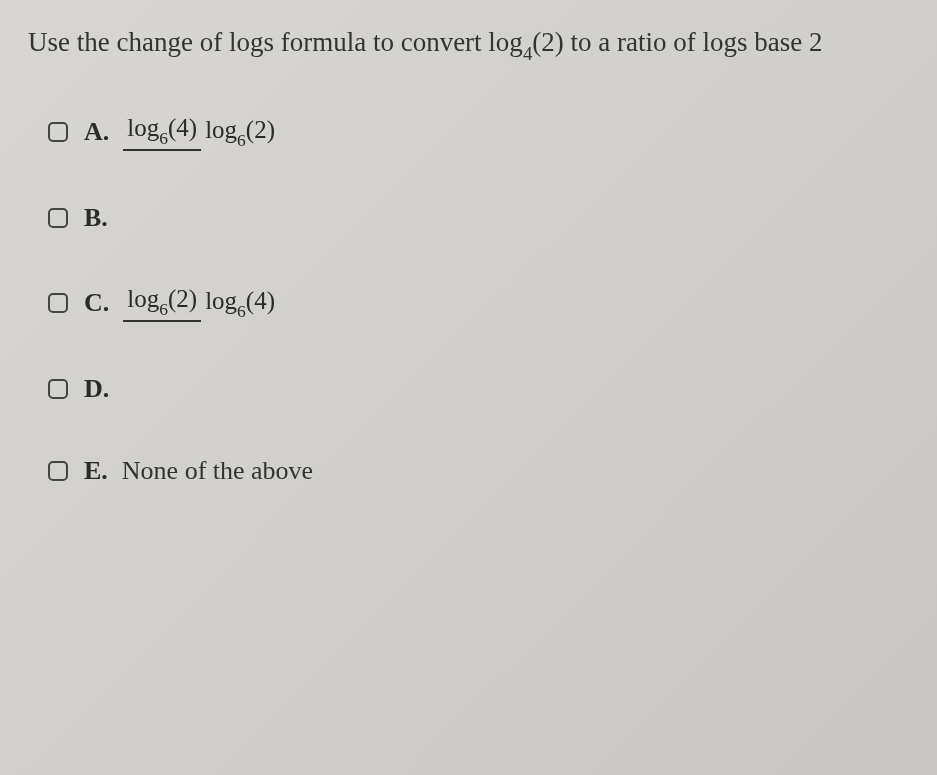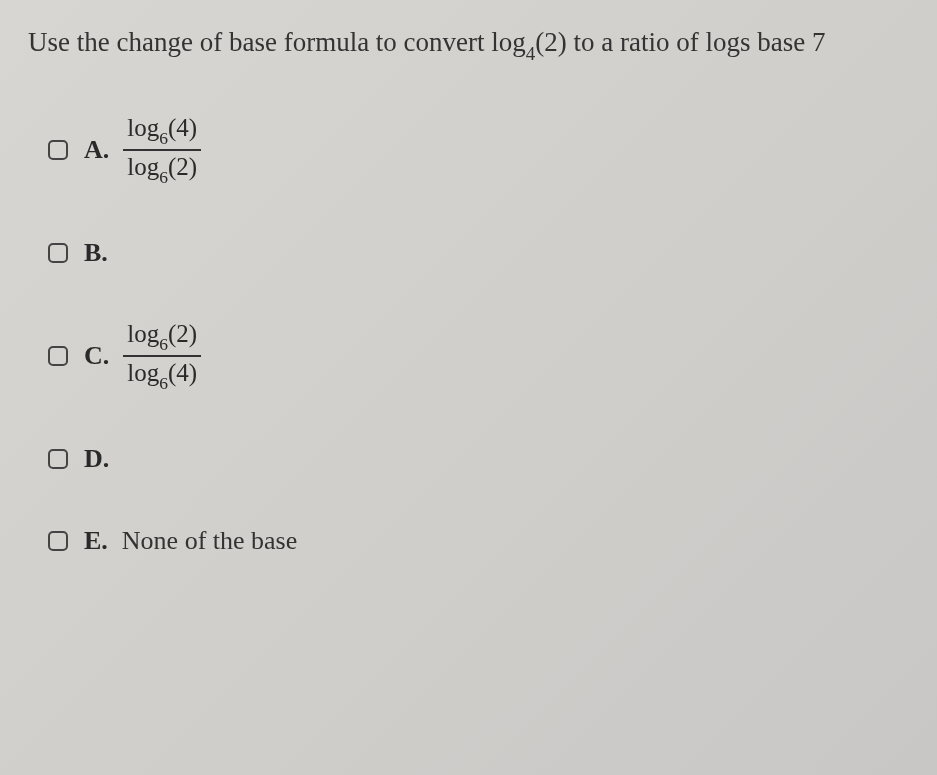--- a/index.html
+++ b/index.html
@@ -50,42 +50,42 @@
       cursor: pointer;
     }
     .option-label {
       font-size: 26px;
       font-weight: bold;
       margin-right: 14px;
       color: #2a2a2a;
     }
     .fraction {
       display: inline-flex;
-      flex-direction: column;
+      flex-direction: row;
       align-items: flex-start;
       vertical-align: middle;
       font-size: 25px;
     }
     .fraction .num {
       padding: 0 4px 2px 4px;
       border-bottom: 2px solid #333;
     }
     .fraction .den {
       padding: 2px 4px 0 4px;
     }
     .text-answer {
       font-size: 26px;
       color: #333;
     }
   </style>
 </head>
 <body>
 
 <div class="question-text">
-  <span>Use the change of base formula to convert </span><span>log</span><span class="sub">4</span><span>(2)</span><span> to a ratio of logs base 7</span>
+  <span>Use the change of logs formula to convert </span><span>log</span><span class="sub">4</span><span>(2)</span><span> to a ratio of logs base 2</span>
 </div>
 
 <div class="options">
 
   <div class="option">
     <div class="checkbox"></div>
     <div class="option-label">A.</div>
     <div class="fraction">
       <div class="num">
         <span>log</span><span class="sub">6</span><span>(4)</span>
@@ -115,16 +115,16 @@
   </div>
 
   <div class="option">
     <div class="checkbox"></div>
     <div class="option-label">D.</div>
   </div>
 
   <div class="option last">
     <div class="checkbox"></div>
     <div class="option-label">E.</div>
-    <div class="text-answer">None of the base</div>
+    <div class="text-answer">None of the above</div>
   </div>
 
 </div>
 
 </body></html>

